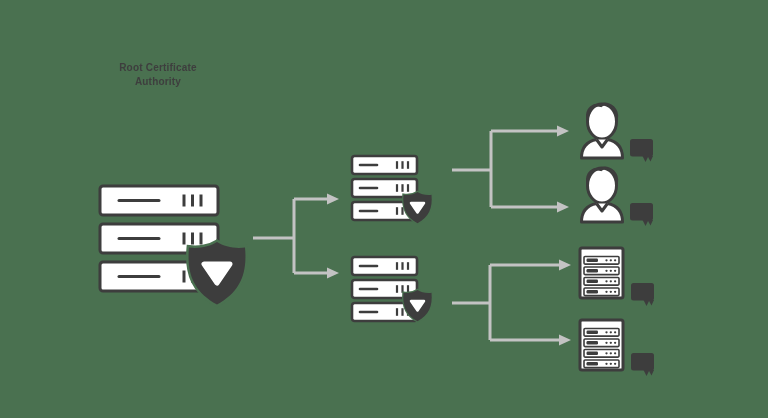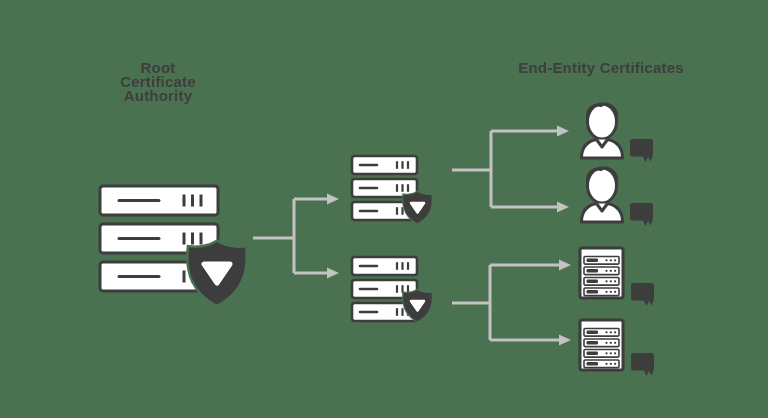--- a/index.html
+++ b/index.html
@@ -2,40 +2,39 @@
 <html><head>
 <meta charset="utf-8">
 <style>
   html,body{margin:0;padding:0;background:#4a7150;}
   .stage{
     position:relative;width:768px;height:418px;background:#4a7150;
     font-family:"Liberation Sans",sans-serif;overflow:hidden;
   }
   .hdr{
     position:absolute;top:61px;
-    font-size:15px;font-weight:700;line-height:14px;color:#3e3e3e;
+    font-size:10px;font-weight:700;line-height:14px;color:#3e3e3e;
     text-align:center;letter-spacing:.2px;
   }
   #h-root{left:108px;width:100px;}
   #h-sub{left:315px;width:140px;}
   #h-end{left:501px;width:200px;white-space:nowrap;}
   svg.diagram{position:absolute;left:0;top:0;}
   .conn path{stroke:#c3c3c3;stroke-width:3;fill:none;}
   .conn polygon{fill:#c3c3c3;}
   .shield-body{fill:#3d3d3d;stroke:#4a7150;stroke-width:5;paint-order:stroke;}
   .shield-check{fill:#ffffff;stroke:#ffffff;stroke-width:5;stroke-linejoin:round;}
   .dk{fill:#3d3d3d;}
 </style>
 </head>
 <body>
 
 <div class="stage">
 
   <div class="hdr" id="h-root">Root Certificate Authority</div>
-  <div class="hdr" id="h-end">End-Entity Certificates</div>
 
   <svg class="diagram" width="768" height="418" viewBox="0 0 768 418">
     <defs>
 
       <g id="rowL">
         <rect x="0" y="0" width="118" height="29" rx="3" fill="#ffffff" stroke="#3d3d3d" stroke-width="3"></rect>
         <line x1="19" y1="14.5" x2="59" y2="14.5" stroke="#3d3d3d" stroke-width="3" stroke-linecap="round"></line>
         <line x1="84" y1="8.5" x2="84" y2="20.5" stroke="#3d3d3d" stroke-width="3"></line>
         <line x1="92.5" y1="8.5" x2="92.5" y2="20.5" stroke="#3d3d3d" stroke-width="3"></line>
         <line x1="101" y1="8.5" x2="101" y2="20.5" stroke="#3d3d3d" stroke-width="3"></line>

